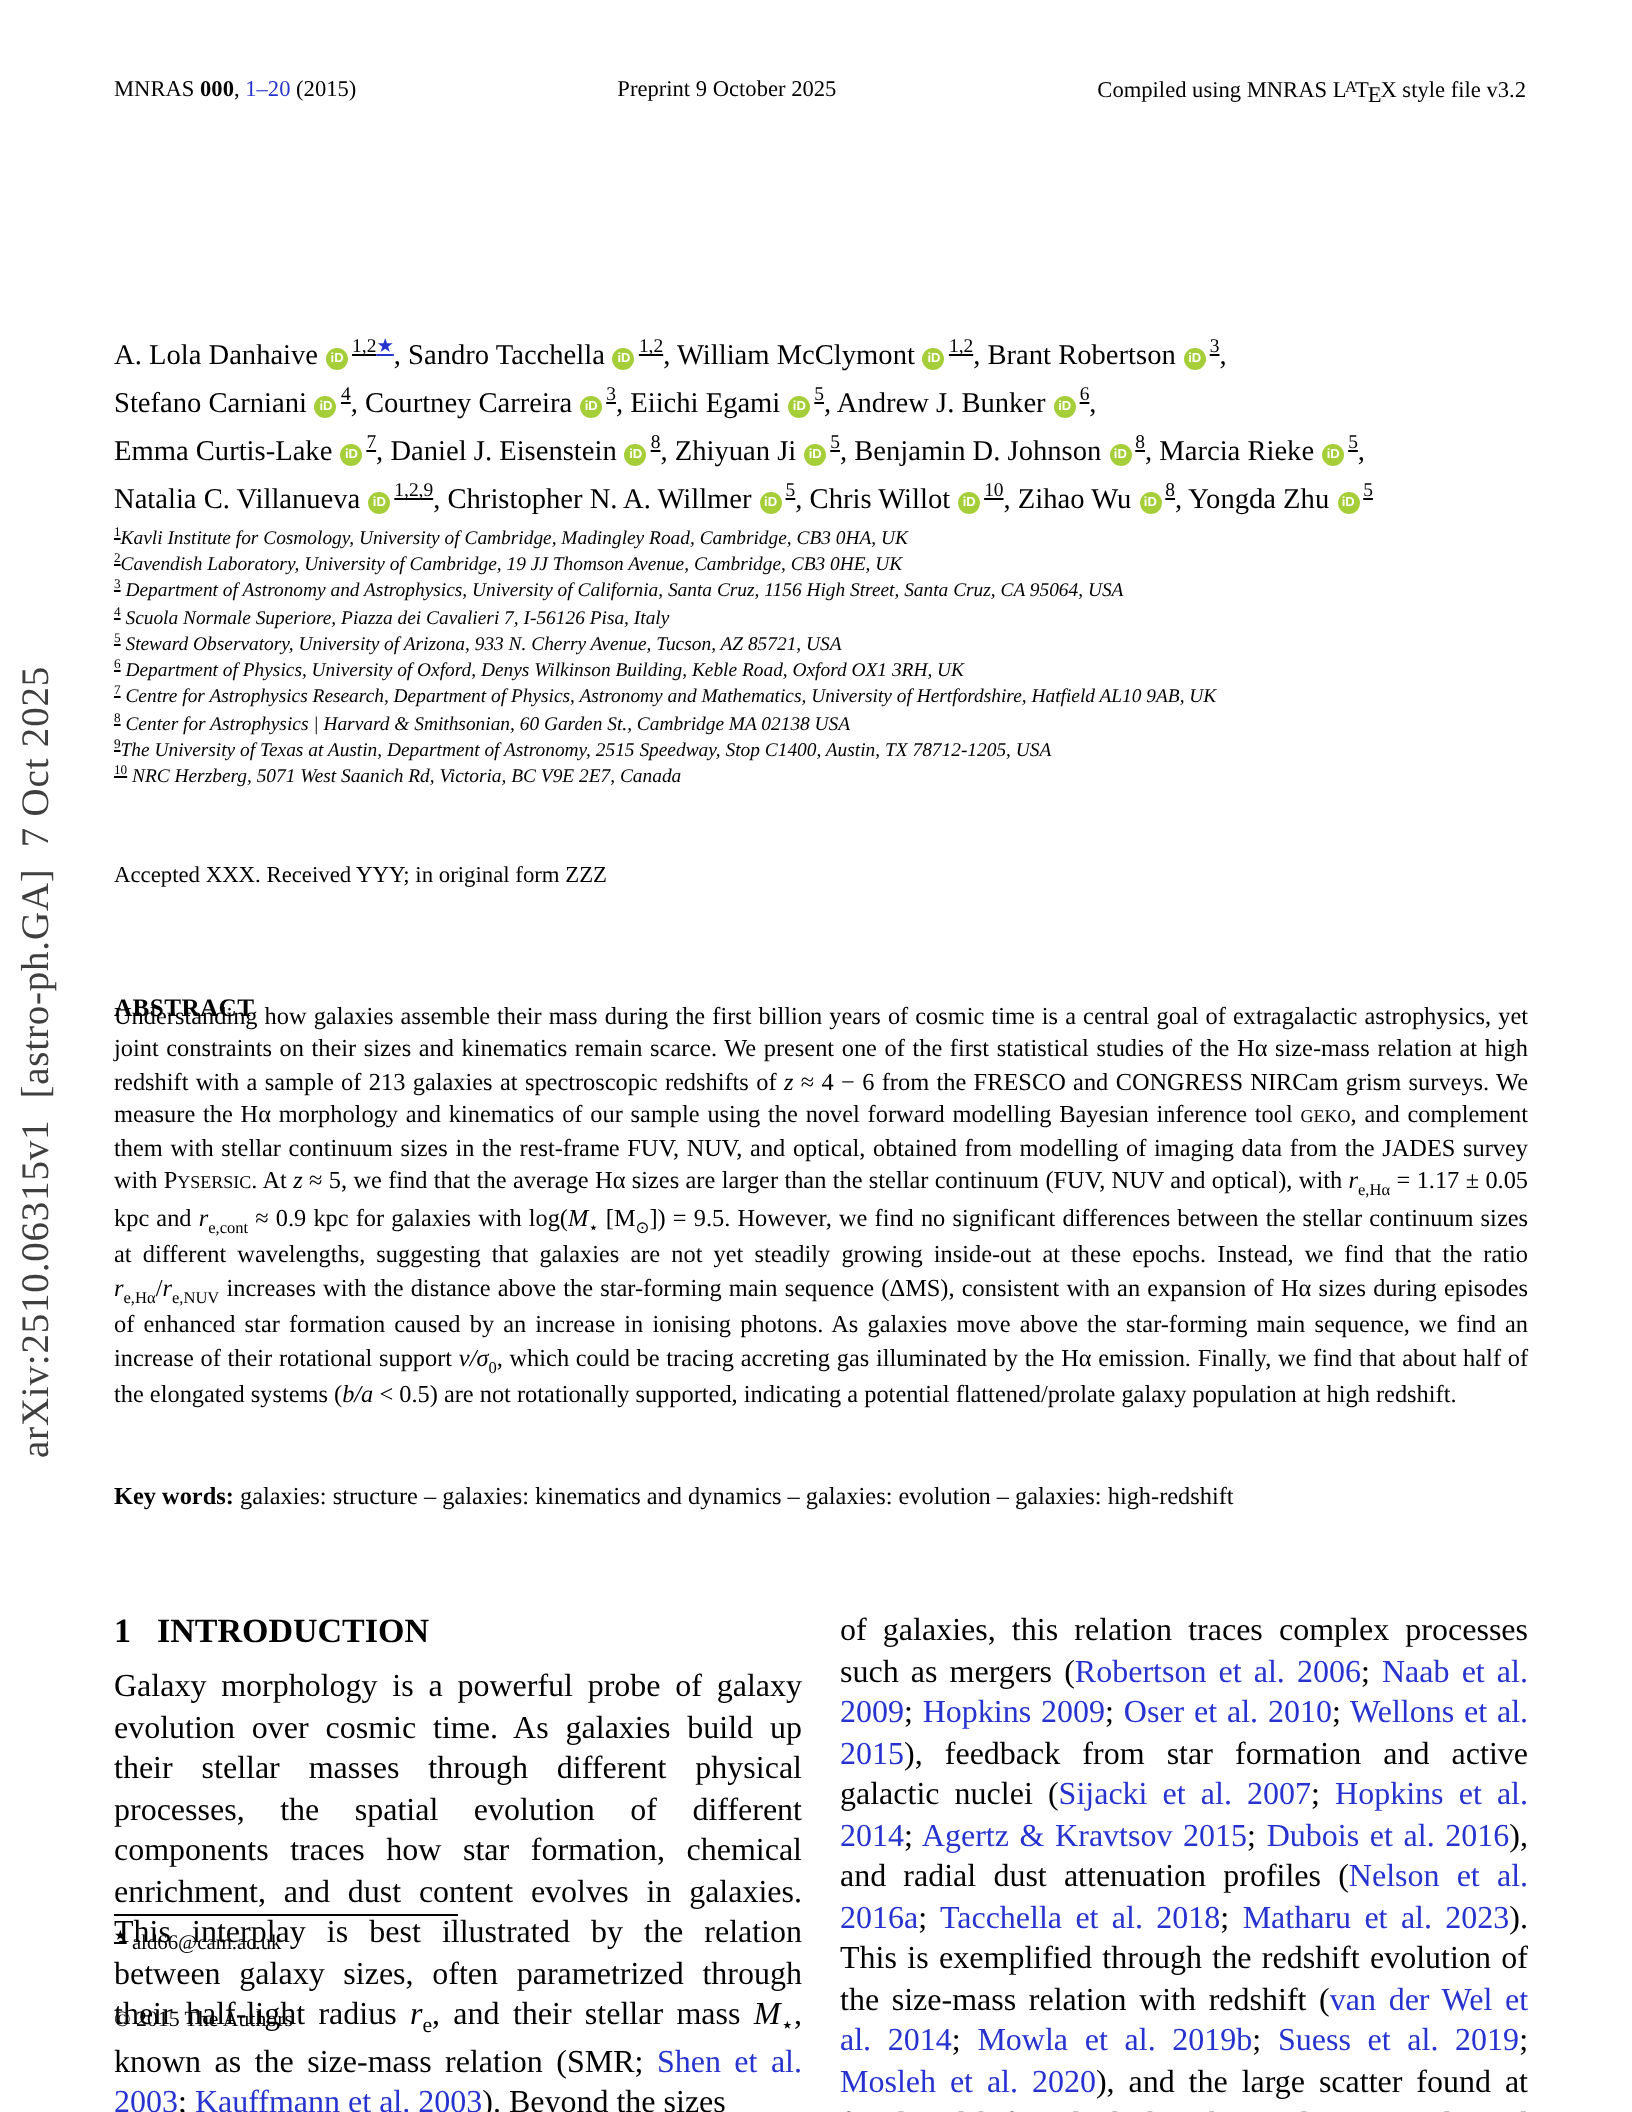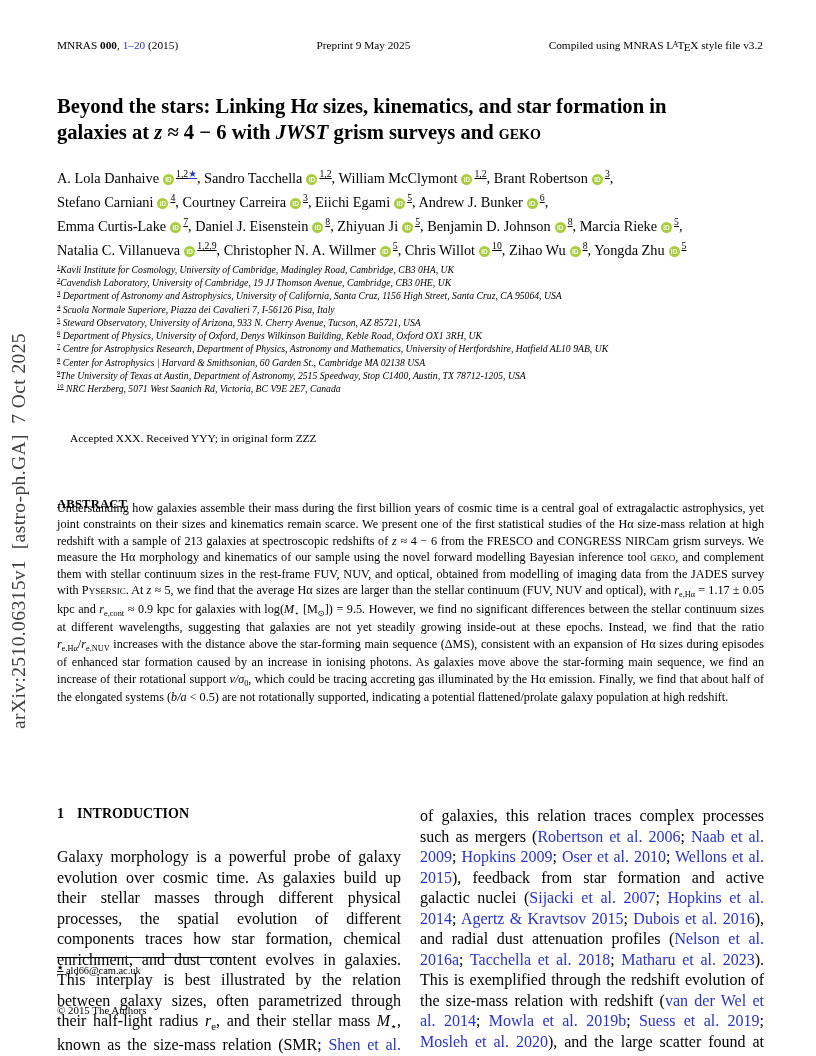--- a/index.html
+++ b/index.html
@@ -28,56 +28,56 @@
   .arxiv{
     position:absolute;left:8px;top:248px;height:566px;
     writing-mode:vertical-rl;transform:rotate(180deg);
     font-size:19.5px;color:var(--watermark_gray);white-space:pre;text-align:center;
     letter-spacing:0.4px;
   }
   .header{position:absolute;top:39px;left:57px;width:706px;display:flex;justify-content:space-between;font-size:11.3px;}
   .title{position:absolute;top:93px;left:57px;width:680px;margin:0;font-size:20.6px;font-weight:bold;line-height:1.28;}
   .authors{position:absolute;top:166px;left:57px;width:708px;font-size:14.3px;line-height:1.63;}
   .affils{position:absolute;top:263px;left:57px;width:708px;font-size:9.7px;font-style:italic;line-height:1.34;}
-  .accepted{position:absolute;top:432px;left:57px;font-size:11.4px;margin-left:13px;}
+  .accepted{position:absolute;top:432px;left:57px;font-size:11.4px;}
   .abs-head{position:absolute;top:481px;left:57px;font-size:12.6px;font-weight:bold;letter-spacing:0.2px;margin-top:16px;}
   .abs-body{position:absolute;top:500px;left:57px;width:707px;font-size:12.2px;line-height:1.345;text-align:justify;}
   .keywords{position:absolute;top:741px;left:57px;width:707px;font-size:12.2px;}
   .cols{position:absolute;top:806px;left:57px;width:707px;display:flex;gap:19px;}
   .col{width:344px;}
-  .sec-head{font-size:14px;font-weight:bold;margin-bottom:25px;}
+  .sec-head{font-size:17px;font-weight:bold;margin-bottom:8px;}
   .para{font-size:16px;line-height:1.285;text-align:justify;}
   .footnote-rule{position:absolute;top:957px;left:57px;width:172px;border-top:1px solid #000;}
   .footnote{position:absolute;top:963px;left:57px;font-size:10.4px;}
   .copyright{position:absolute;top:1004px;left:57px;font-size:10.9px;}
 </style>
 </head>
 <body>
 
 <div class="page">
 
   <div class="arxiv">arXiv:2510.06315v1  [astro-ph.GA]  7 Oct 2025</div>
 
   <div class="header">
     <div><span>MNRAS </span><span class="b">000</span><span>, </span><span class="link">1–20</span><span> (2015)</span></div>
-    <div>Preprint 9 May 2025</div>
+    <div>Preprint 9 October 2025</div>
     <div><span>Compiled using MNRAS L</span><span class="lA">A</span><span>T</span><span class="lE">E</span><span>X style file v3.2</span></div>
   </div>
 
-  <h1 class="title"><span>Beyond the stars: Linking H</span><span class="i">α</span><span> sizes, kinematics, and star formation in</span><br><span>galaxies at </span><span class="i">z</span><span> ≈ 4 − 6 with </span><span class="bi">JWST</span><span> grism surveys and </span><span class="sc">geko</span></h1>
 
   <div class="authors"><span>A. Lola Danhaive</span><span class="icon-orcid">iD</span><span class="sup">1,2</span><span class="sup link">★</span><span>, Sandro Tacchella</span><span class="icon-orcid">iD</span><span class="sup">1,2</span><span>, William McClymont</span><span class="icon-orcid">iD</span><span class="sup">1,2</span><span>, Brant Robertson</span><span class="icon-orcid">iD</span><span class="sup">3</span><span>,</span><br><span>Stefano Carniani</span><span class="icon-orcid">iD</span><span class="sup">4</span><span>, Courtney Carreira</span><span class="icon-orcid">iD</span><span class="sup">3</span><span>, Eiichi Egami</span><span class="icon-orcid">iD</span><span class="sup">5</span><span>, Andrew J. Bunker</span><span class="icon-orcid">iD</span><span class="sup">6</span><span>,</span><br><span>Emma Curtis-Lake</span><span class="icon-orcid">iD</span><span class="sup">7</span><span>, Daniel J. Eisenstein</span><span class="icon-orcid">iD</span><span class="sup">8</span><span>, Zhiyuan Ji</span><span class="icon-orcid">iD</span><span class="sup">5</span><span>, Benjamin D. Johnson</span><span class="icon-orcid">iD</span><span class="sup">8</span><span>, Marcia Rieke</span><span class="icon-orcid">iD</span><span class="sup">5</span><span>,</span><br><span>Natalia C. Villanueva</span><span class="icon-orcid">iD</span><span class="sup">1,2,9</span><span>, Christopher N. A. Willmer</span><span class="icon-orcid">iD</span><span class="sup">5</span><span>, Chris Willot</span><span class="icon-orcid">iD</span><span class="sup">10</span><span>, Zihao Wu</span><span class="icon-orcid">iD</span><span class="sup">8</span><span>, Yongda Zhu</span><span class="icon-orcid">iD</span><span class="sup">5</span></div>
 
   <div class="affils"><span class="sup">1</span><span>Kavli Institute for Cosmology, University of Cambridge, Madingley Road, Cambridge, CB3 0HA, UK</span><br><span class="sup">2</span><span>Cavendish Laboratory, University of Cambridge, 19 JJ Thomson Avenue, Cambridge, CB3 0HE, UK</span><br><span class="sup">3</span><span> Department of Astronomy and Astrophysics, University of California, Santa Cruz, 1156 High Street, Santa Cruz, CA 95064, USA</span><br><span class="sup">4</span><span> Scuola Normale Superiore, Piazza dei Cavalieri 7, I-56126 Pisa, Italy</span><br><span class="sup">5</span><span> Steward Observatory, University of Arizona, 933 N. Cherry Avenue, Tucson, AZ 85721, USA</span><br><span class="sup">6</span><span> Department of Physics, University of Oxford, Denys Wilkinson Building, Keble Road, Oxford OX1 3RH, UK</span><br><span class="sup">7</span><span> Centre for Astrophysics Research, Department of Physics, Astronomy and Mathematics, University of Hertfordshire, Hatfield AL10 9AB, UK</span><br><span class="sup">8</span><span> Center for Astrophysics | Harvard &amp; Smithsonian, 60 Garden St., Cambridge MA 02138 USA</span><br><span class="sup">9</span><span>The University of Texas at Austin, Department of Astronomy, 2515 Speedway, Stop C1400, Austin, TX 78712-1205, USA</span><br><span class="sup">10</span><span> NRC Herzberg, 5071 West Saanich Rd, Victoria, BC V9E 2E7, Canada</span></div>
 
   <div class="accepted">Accepted XXX. Received YYY; in original form ZZZ</div>
 
   <div class="abs-head">ABSTRACT</div>
   <div class="abs-body"><span>Understanding how galaxies assemble their mass during the first billion years of cosmic time is a central goal of extragalactic astrophysics, yet joint constraints on their sizes and kinematics remain scarce. We present one of the first statistical studies of the Hα size-mass relation at high redshift with a sample of 213 galaxies at spectroscopic redshifts of </span><span class="i">z</span><span> ≈ 4 − 6 from the FRESCO and CONGRESS NIRCam grism surveys. We measure the Hα morphology and kinematics of our sample using the novel forward modelling Bayesian inference tool </span><span class="sc">geko</span><span>, and complement them with stellar continuum sizes in the rest-frame FUV, NUV, and optical, obtained from modelling of imaging data from the JADES survey with </span><span class="sc">Pysersic</span><span>. At </span><span class="i">z</span><span> ≈ 5, we find that the average Hα sizes are larger than the stellar continuum (FUV, NUV and optical), with </span><span class="i">r</span><span class="sub">e,Hα</span><span> = 1.17 ± 0.05 kpc and </span><span class="i">r</span><span class="sub">e,cont</span><span> ≈ 0.9 kpc for galaxies with log(</span><span class="i">M</span><span class="sub">⋆</span><span> [M</span><span class="sub">⊙</span><span>]) = 9.5. However, we find no significant differences between the stellar continuum sizes at different wavelengths, suggesting that galaxies are not yet steadily growing inside-out at these epochs. Instead, we find that the ratio </span><span class="i">r</span><span class="sub">e,Hα</span><span>/</span><span class="i">r</span><span class="sub">e,NUV</span><span> increases with the distance above the star-forming main sequence (ΔMS), consistent with an expansion of Hα sizes during episodes of enhanced star formation caused by an increase in ionising photons. As galaxies move above the star-forming main sequence, we find an increase of their rotational support </span><span class="i">v/σ</span><span class="sub">0</span><span>, which could be tracing accreting gas illuminated by the Hα emission. Finally, we find that about half of the elongated systems (</span><span class="i">b/a</span><span> &lt; 0.5) are not rotationally supported, indicating a potential flattened/prolate galaxy population at high redshift.</span></div>
 
+  <div class="keywords"><span class="b">Key words:</span><span>  galaxies: structure – galaxies: kinematics and dynamics – galaxies: evolution – galaxies: high-redshift</span></div>
 
   <div class="cols">
     <div class="col">
       <div class="sec-head"><span>1</span><span class="shead">INTRODUCTION</span></div>
       <div class="para"><span>Galaxy morphology is a powerful probe of galaxy evolution over cosmic time. As galaxies build up their stellar masses through different physical processes, the spatial evolution of different components traces how star formation, chemical enrichment, and dust content evolves in galaxies. This interplay is best illustrated by the relation between galaxy sizes, often parametrized through their half-light radius </span><span class="i">r</span><span class="sub">e</span><span>, and their stellar mass </span><span class="i">M</span><span class="sub">⋆</span><span>, known as the size-mass relation (SMR; </span><span class="link">Shen et al. 2003</span><span>; </span><span class="link">Kauffmann et al. 2003</span><span>). Beyond the sizes</span></div>
     </div>
     <div class="col">
       <div class="para"><span>of galaxies, this relation traces complex processes such as mergers (</span><span class="link">Robertson et al. 2006</span><span>; </span><span class="link">Naab et al. 2009</span><span>; </span><span class="link">Hopkins 2009</span><span>; </span><span class="link">Oser et al. 2010</span><span>; </span><span class="link">Wellons et al. 2015</span><span>), feedback from star formation and active galactic nuclei (</span><span class="link">Sijacki et al. 2007</span><span>; </span><span class="link">Hopkins et al. 2014</span><span>; </span><span class="link">Agertz &amp; Kravtsov 2015</span><span>; </span><span class="link">Dubois et al. 2016</span><span>), and radial dust attenuation profiles (</span><span class="link">Nelson et al. 2016a</span><span>; </span><span class="link">Tacchella et al. 2018</span><span>; </span><span class="link">Matharu et al. 2023</span><span>). This is exemplified through the redshift evolution of the size-mass relation with redshift (</span><span class="link">van der Wel et al. 2014</span><span>; </span><span class="link">Mowla et al. 2019b</span><span>; </span><span class="link">Suess et al. 2019</span><span>; </span><span class="link">Mosleh et al. 2020</span><span>), and the large scatter found at fixed redshift, which has been shown to depend strongly on whether galaxies are star-forming or quiescent (</span><span class="link">Carollo et al. 2013</span><span>; </span><span class="link">Fagioli et al. 2016</span><span>; </span><span class="link">Nedkova et al. 2021</span><span>).</span></div>
     </div>
   </div>

